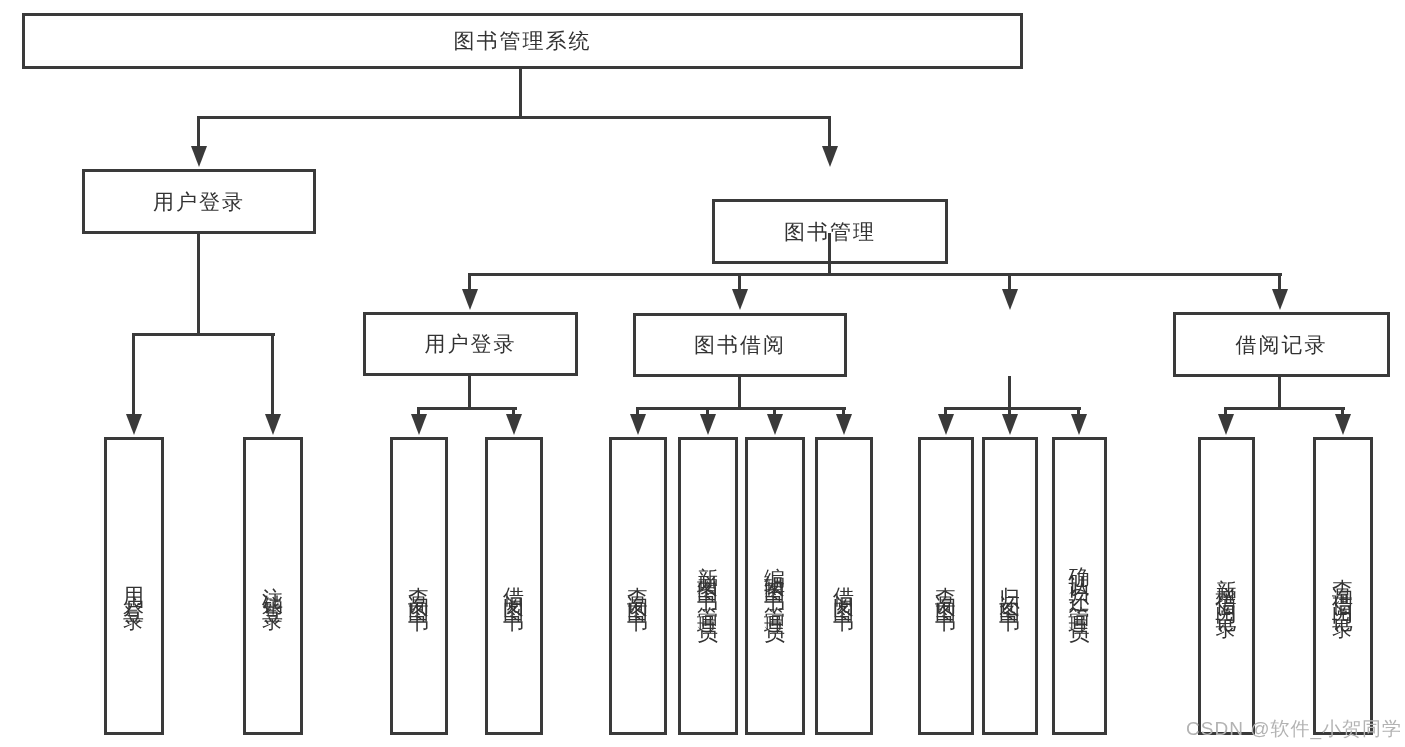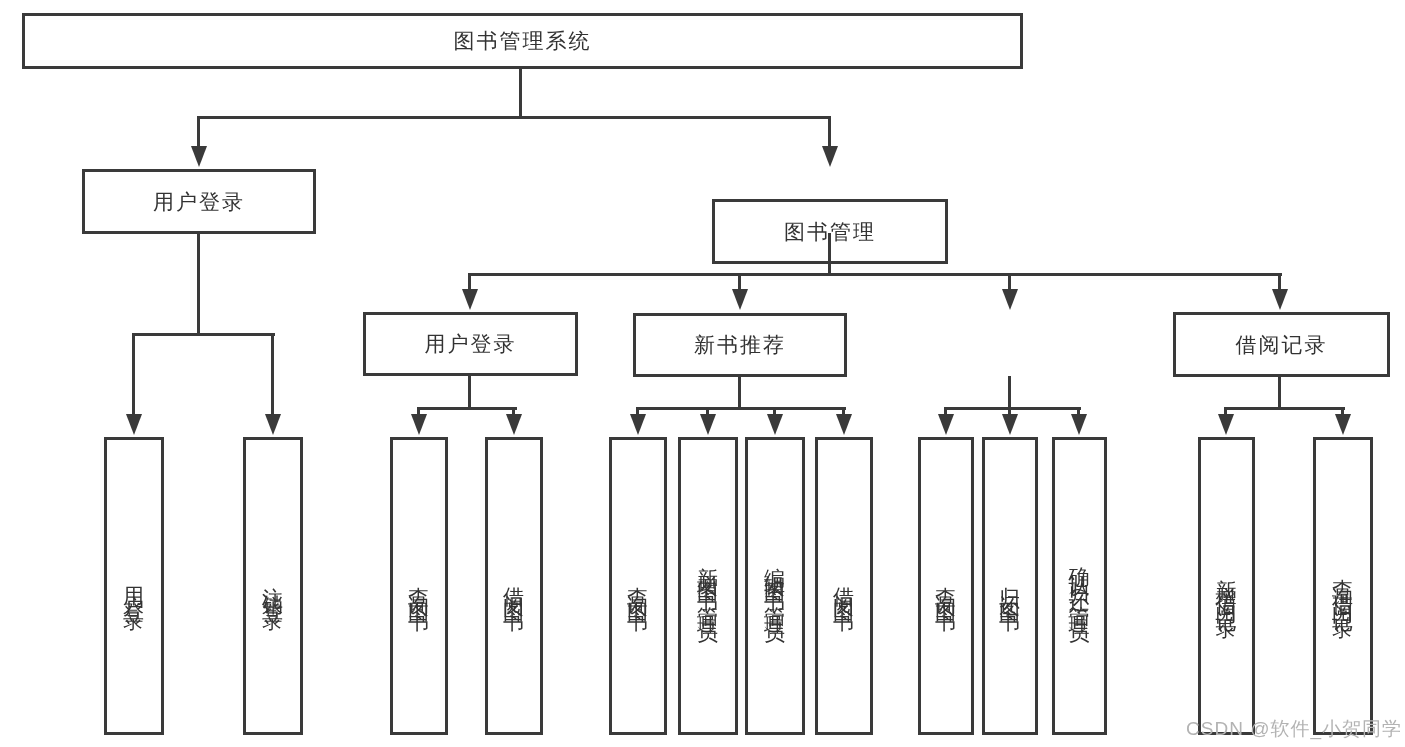--- a/index.html
+++ b/index.html
@@ -63,21 +63,21 @@
   <div class="vl" style="left:468px;top:273px;height:22px;"></div>
   <div class="vl" style="left:738px;top:273px;height:22px;"></div>
   <div class="vl" style="left:1008px;top:273px;height:22px;"></div>
   <div class="vl" style="left:1278px;top:273px;height:22px;"></div>
   <div class="arrow" style="left:462px;top:289px;"></div>
   <div class="arrow" style="left:732px;top:289px;"></div>
   <div class="arrow" style="left:1002px;top:289px;"></div>
   <div class="arrow" style="left:1272px;top:289px;"></div>
 
   <div class="box" style="left:363px;top:312px;width:215px;height:64px;">用户登录</div>
-  <div class="box" style="left:633px;top:313px;width:214px;height:64px;">新书推荐</div>
+  <div class="box" style="left:633px;top:313px;width:214px;height:64px;">图书借阅</div>
   <div class="box" style="left:1173px;top:312px;width:217px;height:65px;">借阅记录</div>
 
   <div class="vl" style="left:468px;top:376px;height:34px;"></div>
   <div class="vl" style="left:738px;top:376px;height:34px;"></div>
   <div class="vl" style="left:1008px;top:376px;height:34px;"></div>
   <div class="vl" style="left:1278px;top:376px;height:34px;"></div>
 
   <div class="hl" style="left:417px;top:407px;width:100px;"></div>
   <div class="hl" style="left:636px;top:407px;width:210px;"></div>
   <div class="hl" style="left:944px;top:407px;width:137px;"></div>

